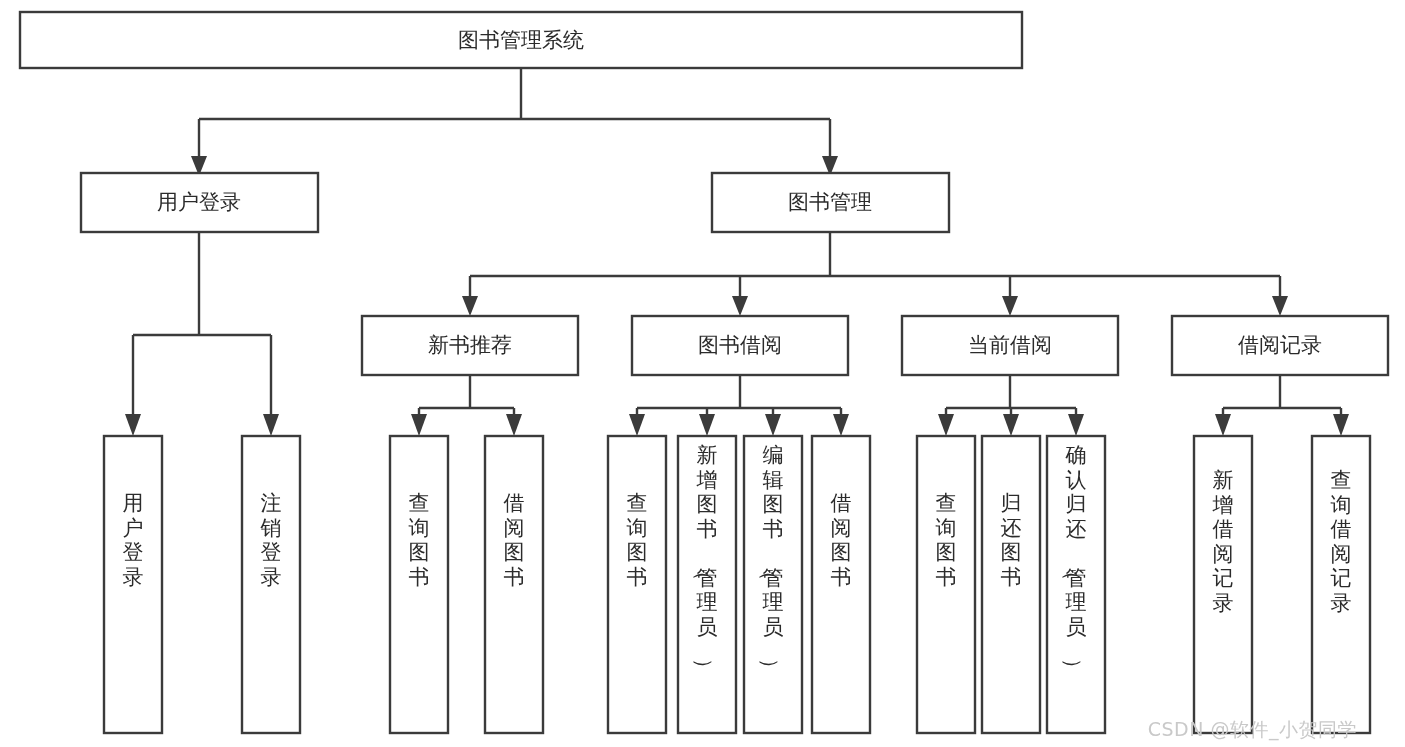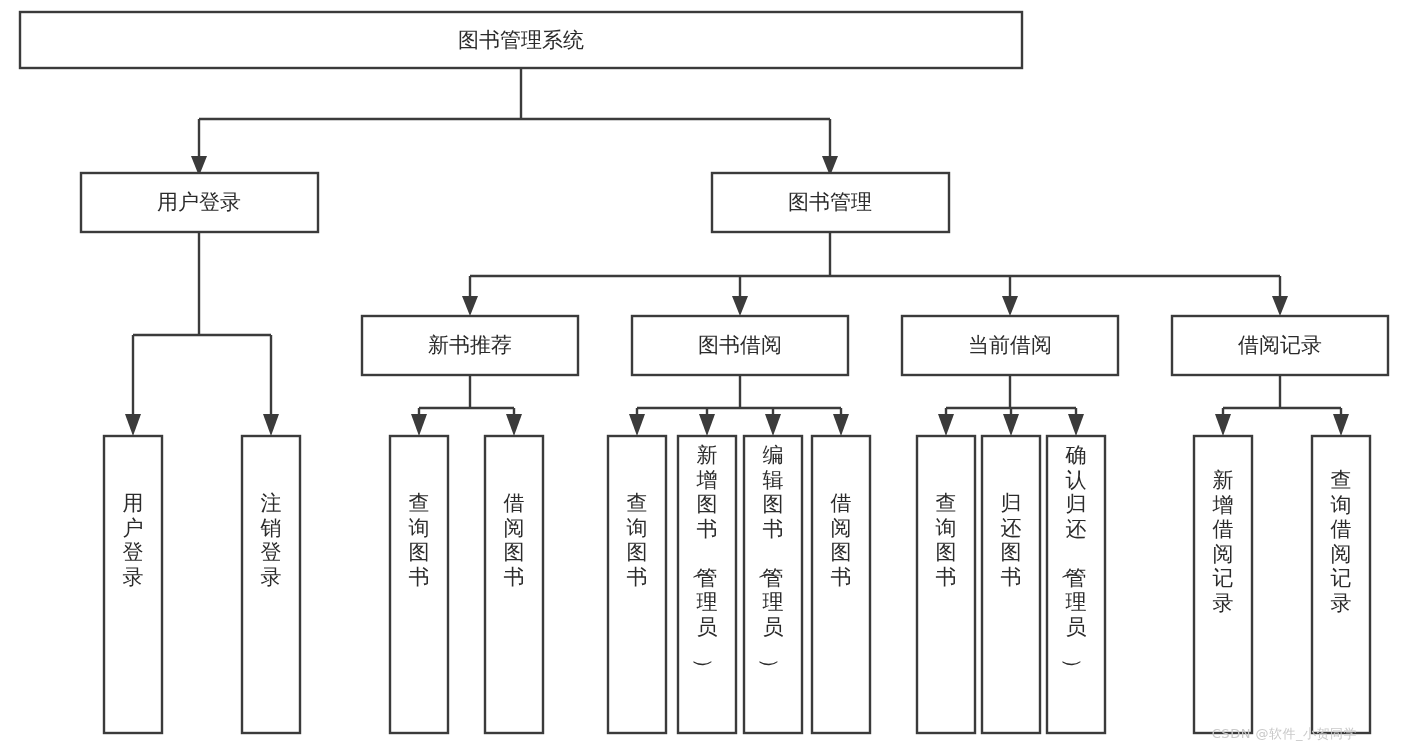--- a/index.html
+++ b/index.html
@@ -52,21 +52,21 @@
     font-family: "DejaVu Sans", "Liberation Sans", sans-serif;
     font-size: 21px;
     fill: #2b2b2b;
     text-anchor: middle;
   }
   .watermark {
     position: absolute;
     right: 8px;
     bottom: 4px;
     font-family: "DejaVu Sans", "Liberation Sans", sans-serif;
-    font-size: 13px;
+    font-size: 19px;
     color: #c9c9c9;
     letter-spacing: 0.5px;
     white-space: nowrap;
     pointer-events: none;
   }
 </style>
 </head>
 <body>
 
 <div id="diagram-root">

